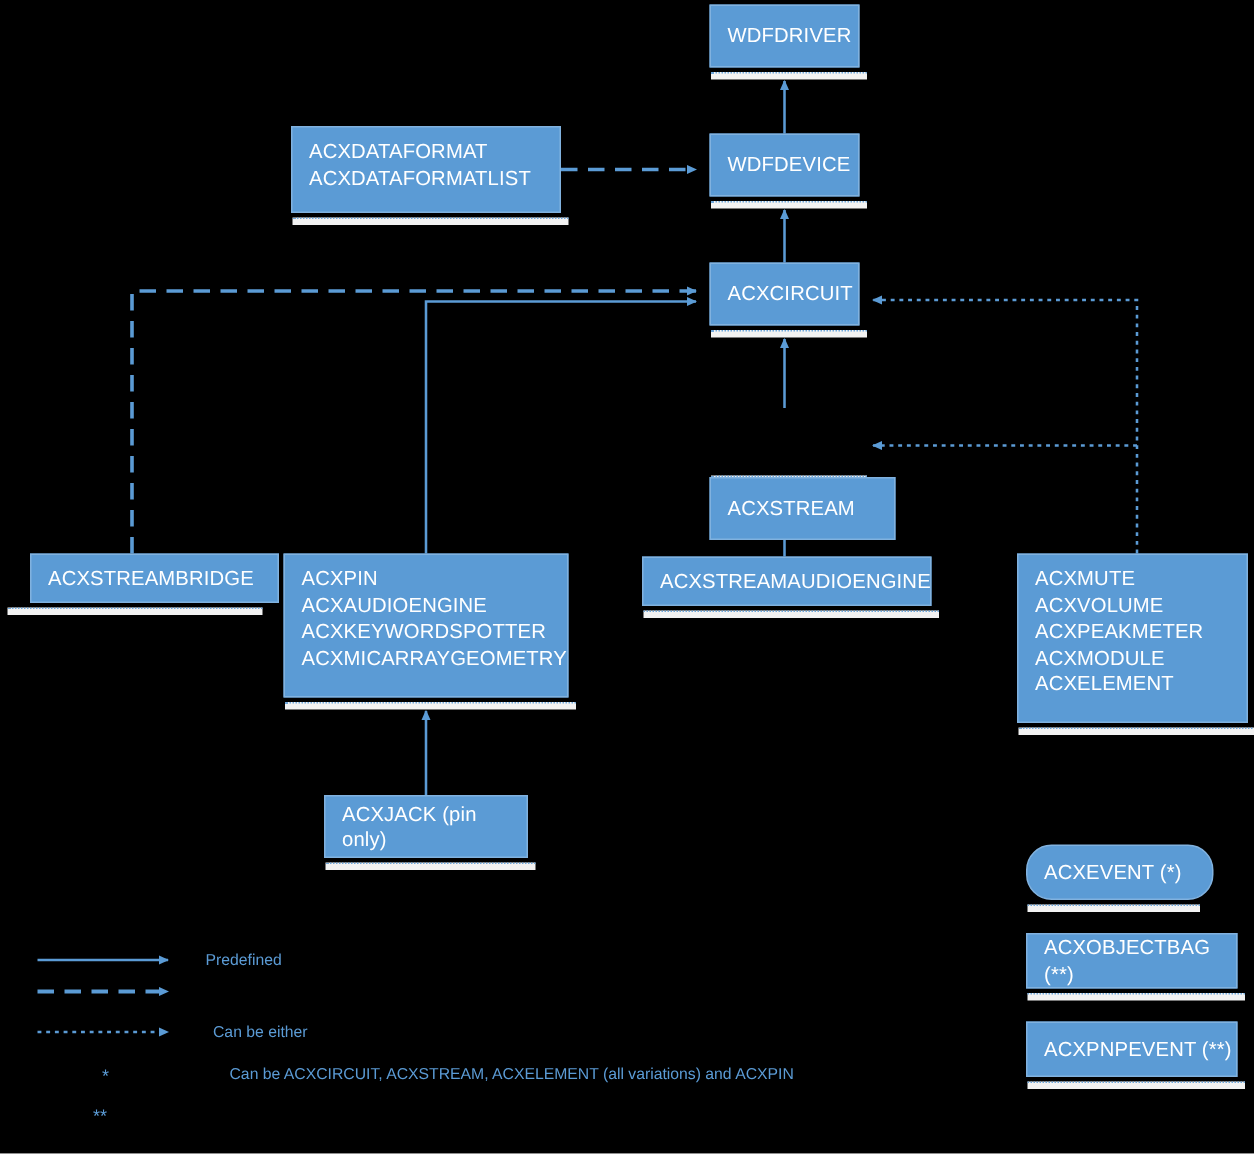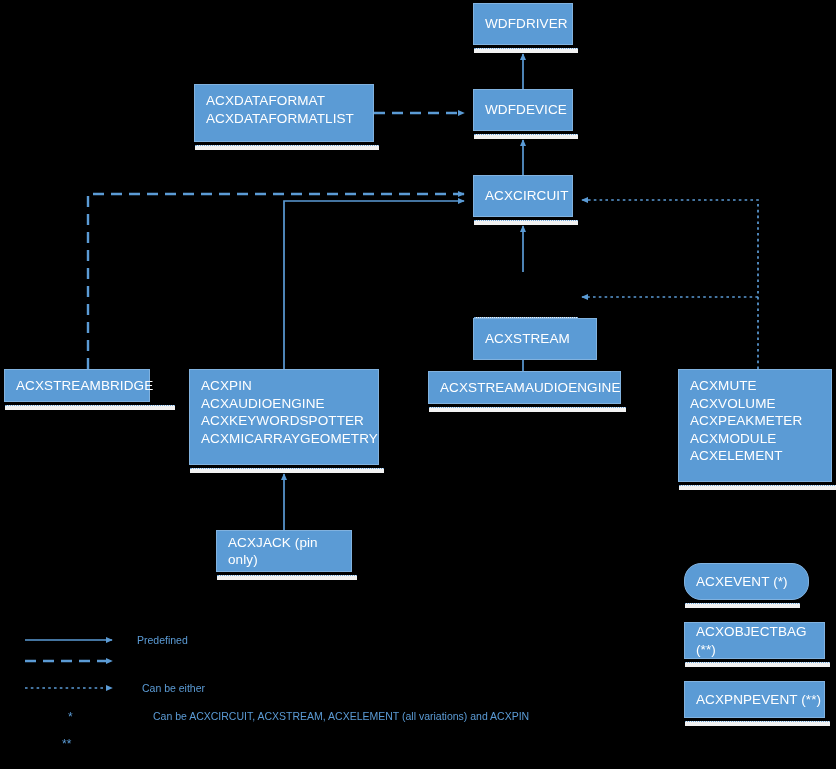--- a/index.html
+++ b/index.html
@@ -104,21 +104,21 @@
       <div class="node-shadow" style="left: 474px; top: 134px; width: 104px; height: 5px;"></div>
       <div class="node mid" style="left: 473px; top: 89px; width: 100px; height: 42px;"><span>WDFDEVICE</span></div>
       <div class="node-shadow" style="left: 195px; top: 145px; width: 184px; height: 5px;"></div>
       <div class="node" style="left: 194px; top: 84px; width: 180px; height: 58px;"><span>ACXDATAFORMAT
 ACXDATAFORMATLIST</span></div>
       <div class="node-shadow" style="left: 474px; top: 220px; width: 104px; height: 5px;"></div>
       <div class="node mid" style="left: 473px; top: 175px; width: 100px; height: 42px;"><span>ACXCIRCUIT</span></div>
       <div class="node-shadow" style="left: 474px; top: 317px; width: 104px; height: 5px;"></div>
       <div class="node mid" style="left: 473px; top: 272px; width: 124px; height: 42px; margin-top: 46px;"><span>ACXSTREAM</span></div>
       <div class="node-shadow" style="left: 5px; top: 405px; width: 170px; height: 5px;"></div>
-      <div class="node mid" style="left: 4px; top: 369px; width: 146px; height: 33px;"><span>ACXSTREAMBRIDGE</span></div>
+      <div class="node mid" style="left: 20px; top: 369px; width: 166px; height: 33px;"><span>ACXSTREAMBRIDGE</span></div>
       <div class="node-shadow" style="left: 190px; top: 468px; width: 194px; height: 5px;"></div>
       <div class="node" style="left: 189px; top: 369px; width: 190px; height: 96px;"><span>ACXPIN
 ACXAUDIOENGINE
 ACXKEYWORDSPOTTER
 ACXMICARRAYGEOMETRY</span></div>
       <div class="node-shadow" style="left: 429px; top: 407px; width: 197px; height: 5px;"></div>
       <div class="node mid" style="left: 428px; top: 371px; width: 193px; height: 33px;"><span>ACXSTREAMAUDIOENGINE</span></div>
       <div class="node-shadow" style="left: 679px; top: 485px; width: 158px; height: 5px;"></div>
       <div class="node" style="left: 678px; top: 369px; width: 154px; height: 113px;"><span>ACXMUTE
 ACXVOLUME

